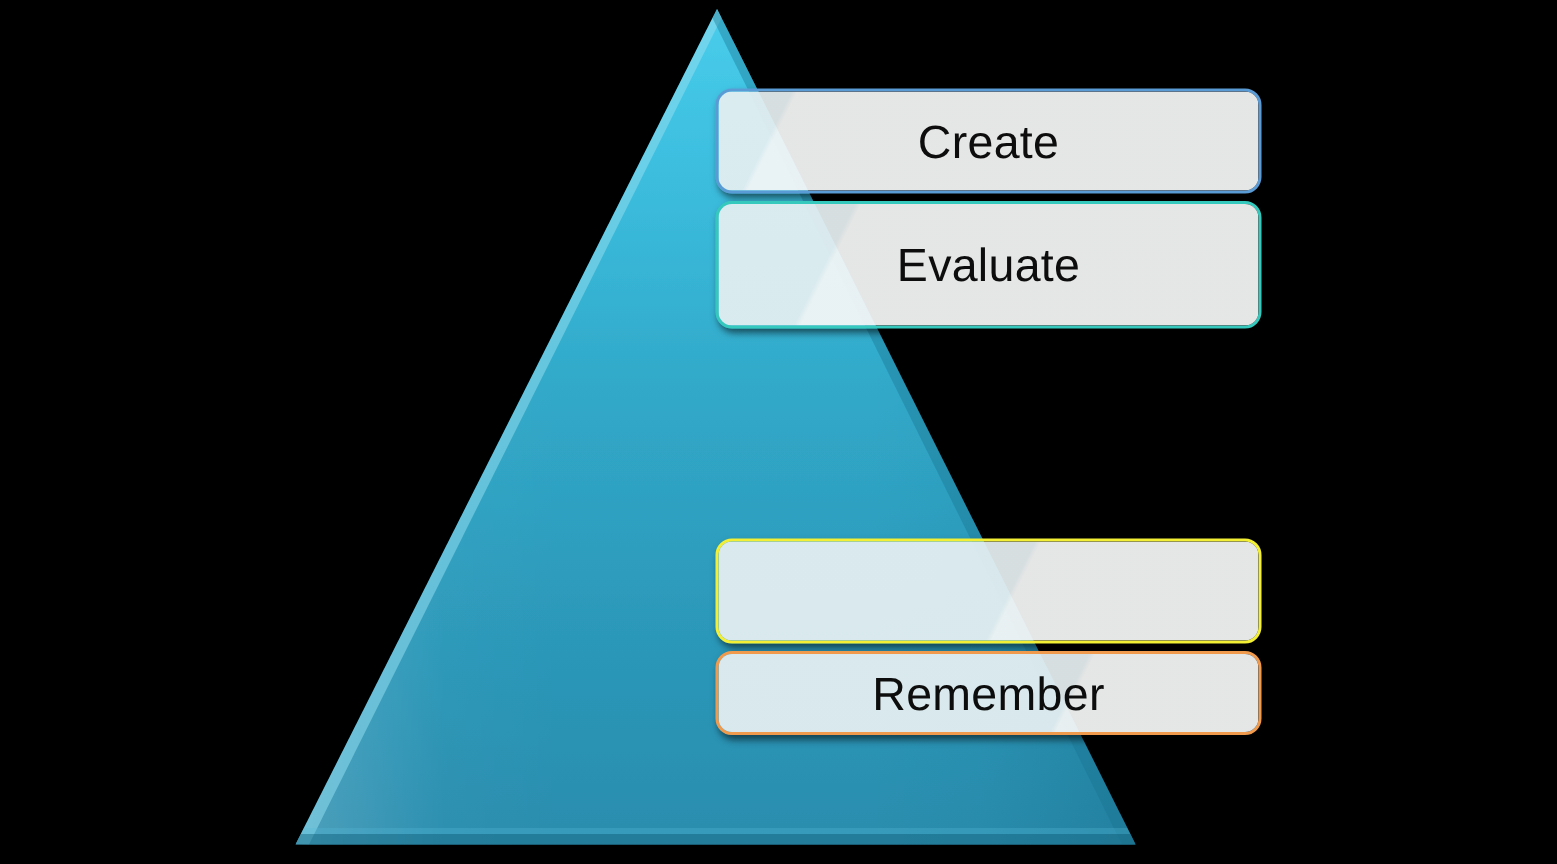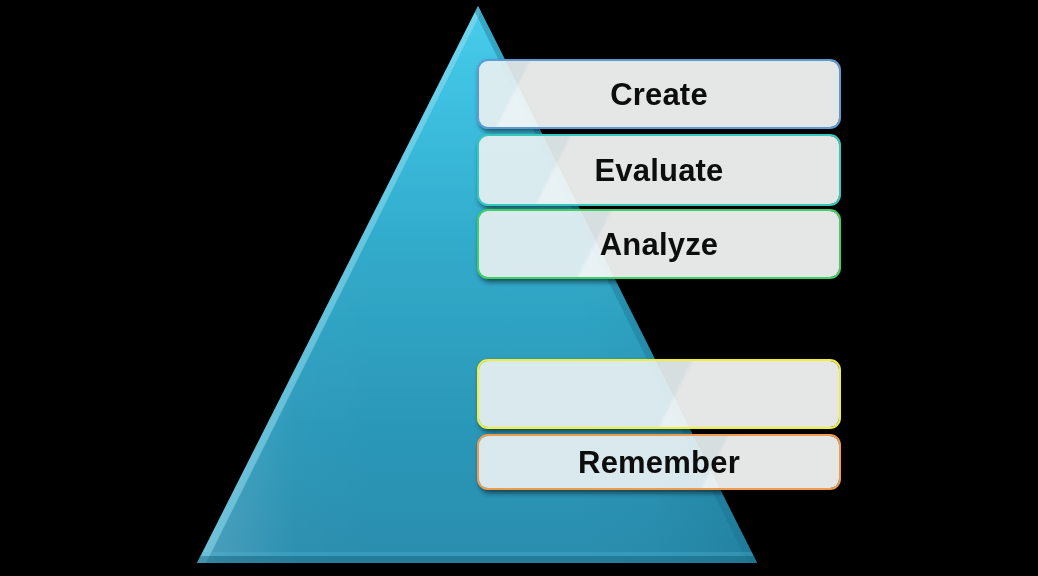--- a/index.html
+++ b/index.html
@@ -54,21 +54,21 @@
   .level-fill {
     position: absolute;
     left: 0; top: 0; right: 0; bottom: 0;
     background: rgba(247, 249, 249, 0.90);
   }
   .level-label {
     position: relative;
     z-index: 3;
     color: #0d0d0d;
     font-size: 31px;
-    font-weight: 700;
+    font-weight: 400;
     letter-spacing: 0.2px;
     line-height: 1;
     white-space: nowrap;
   }
 </style>
 </head>
 <body>
 
 <div id="slide">
 
@@ -116,29 +116,25 @@
     </g>
   </svg>
 
   <div id="levels">
 
     <div class="level" style="top: 0px; height: 70px; border-color: rgb(91, 155, 213);">
       <span class="level-fill" style="background: linear-gradient(116.61deg, rgb(230, 239, 241) 0%, rgb(230, 239, 241) 12.38%, rgb(246, 247, 247) 13.38%, rgb(246, 247, 247) 100%); opacity: 0.93;"></span>
       <span class="level-label">Create</span>
     </div>
 
-    <div class="level" style="top: 75px; height: 72px; border-color: rgb(53, 201, 189);">
+    <div class="level" style="top: 75px; height: 85px; border-color: rgb(53, 201, 189);">
       <span class="level-fill" style="background: linear-gradient(116.61deg, rgb(230, 239, 241) 0%, rgb(230, 239, 241) 22.71%, rgb(246, 247, 247) 23.71%, rgb(246, 247, 247) 100%); opacity: 0.93;"></span>
       <span class="level-label">Evaluate</span>
     </div>
 
-    <div class="level" style="top: 150px; height: 70px; border-color: rgb(63, 207, 99);">
-      <span class="level-fill" style="background: linear-gradient(116.61deg, rgb(230, 239, 241) 0%, rgb(230, 239, 241) 33.03%, rgb(246, 247, 247) 34.03%, rgb(246, 247, 247) 100%); opacity: 0.93;"></span>
-      <span class="level-label">Analyze</span>
-    </div>
 
 
     <div class="level" style="top: 300px; height: 70px; border-color: rgb(242, 239, 52);">
       <span class="level-fill" style="background: linear-gradient(116.61deg, rgb(230, 239, 241) 0%, rgb(230, 239, 241) 53.67%, rgb(246, 247, 247) 54.67%, rgb(246, 247, 247) 100%); opacity: 0.93;"></span>
     </div>
 
     <div class="level" style="top: 375px; height: 56px; border-color: rgb(239, 154, 76);">
       <span class="level-fill" style="background: linear-gradient(116.61deg, rgb(230, 239, 241) 0%, rgb(230, 239, 241) 63.99%, rgb(246, 247, 247) 64.99%, rgb(246, 247, 247) 100%); opacity: 0.93;"></span>
       <span class="level-label">Remember</span>
     </div>

